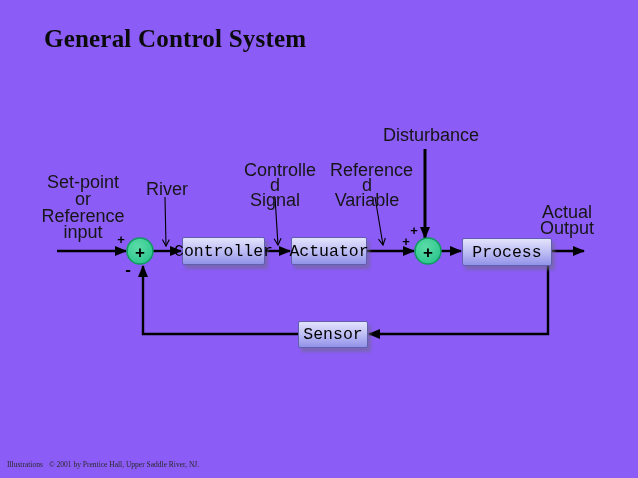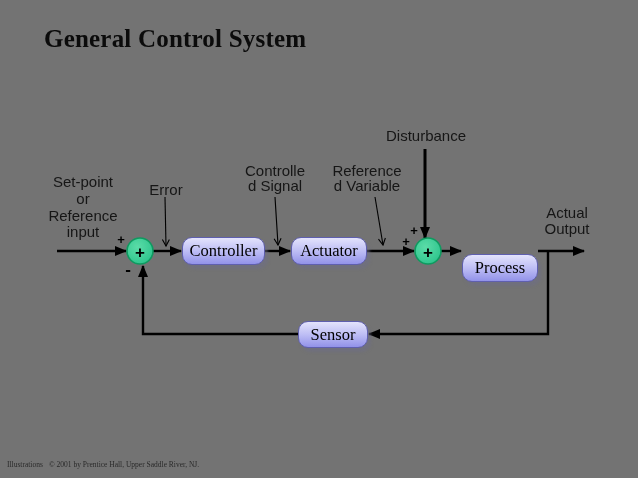--- a/index.html
+++ b/index.html
@@ -1,34 +1,34 @@
 <!DOCTYPE html>
 <html style="--line: #000000; --block-top: #e3e3fc; --block-mid: #bcbcf4; --block-bottom: #9292e9; --block-border: #5f5fae; --junction-fill: #26c188; --junction-highlight: #5bdca8; --junction-border: #0f9a60;"><head>
 <meta charset="utf-8">
 <style>
   html,body{margin:0;padding:0;background:#fff;}
-  .canvas{position:relative;width:638px;height:478px;background:#737373;overflow:hidden;
+  .canvas{position:relative;width:638px;height:478px;background:#8b5cf6;overflow:hidden;
           font-family:"Liberation Sans",sans-serif;}
   .title{position:absolute;left:44px;top:25px;font-family:"Liberation Serif",serif;
          font-weight:bold;font-size:25px;color:#0b0b0b;white-space:nowrap;letter-spacing:.2px;}
   svg.wires{position:absolute;left:0;top:0;width:638px;height:478px;}
   .wire{stroke:var(--line);stroke-width:2.4;fill:none;}
   .wire.thick{stroke-width:3;}
   .pointer{stroke:var(--line);stroke-width:1.1;fill:none;}
   .junction{fill:url(#junctionGrad);stroke:var(--junction-border);stroke-width:1.6;}
   .block{position:absolute;display:flex;align-items:center;justify-content:center;
          background:linear-gradient(180deg,var(--block-top) 0%,var(--block-mid) 52%,var(--block-bottom) 100%);
-         border:1.5px solid var(--block-border);border-radius:10px;
+         border:1.5px solid var(--block-border);border-radius:2px;
          box-shadow:3px 4px 3px rgba(110,110,135,.55);
-         font-family:Liberation Serif, serif;font-size:16.5px;color:#000;box-sizing:border-box;}
+         font-family:Liberation Mono, monospace;font-size:16.5px;color:#000;box-sizing:border-box;}
   .block-controller{left:182px;top:237px;width:83px;height:28px;}
   .block-actuator{left:291px;top:237px;width:76px;height:28px;}
-  .block-process{left:462px;top:254px;width:76px;height:28px;}
+  .block-process{left:462px;top:238px;width:90px;height:28px;}
   .block-sensor{left:298px;top:321px;width:70px;height:27px;}
-  .label{position:absolute;font-size:15px;line-height:15px;color:#161616;
+  .label{position:absolute;font-size:18px;line-height:15px;color:#161616;
          white-space:pre-line;text-align:center;}
   .lbl-setpoint{left:38px;top:174px;width:90px;line-height:16.8px;}
   .lbl-error{left:146px;top:182px;width:40px;}
   .lbl-controlled{left:244px;top:163px;width:62px;}
   .lbl-manipulated{left:330px;top:163px;width:74px;}
   .lbl-disturbance{left:383px;top:128px;width:86px;}
   .lbl-actual{left:537px;top:205px;width:60px;line-height:15.5px;}
   .lbl-feedback{left:145px;top:336px;width:120px;text-align:left;white-space:nowrap;}
   .sign{position:absolute;font-weight:bold;color:#000;transform:translate(-50%,-50%);
         font-size:13px;line-height:13px;}
@@ -88,21 +88,21 @@
     <span>Process</span>
   </div>
   <div class="block block-sensor">
     <span>Sensor</span>
   </div>
 
   <div class="label lbl-setpoint">Set-point
 or
 Reference
 input</div>
-  <div class="label lbl-error">Error</div>
+  <div class="label lbl-error">River</div>
   <div class="label lbl-controlled">Controlle
 d Signal</div>
   <div class="label lbl-manipulated">Reference
 d Variable</div>
   <div class="label lbl-disturbance">Disturbance</div>
   <div class="label lbl-actual">Actual
 Output</div>
 
   <div class="sign center" style="left:140px;top:252px;">+</div>
   <div class="sign center" style="left:428px;top:252px;">+</div>

